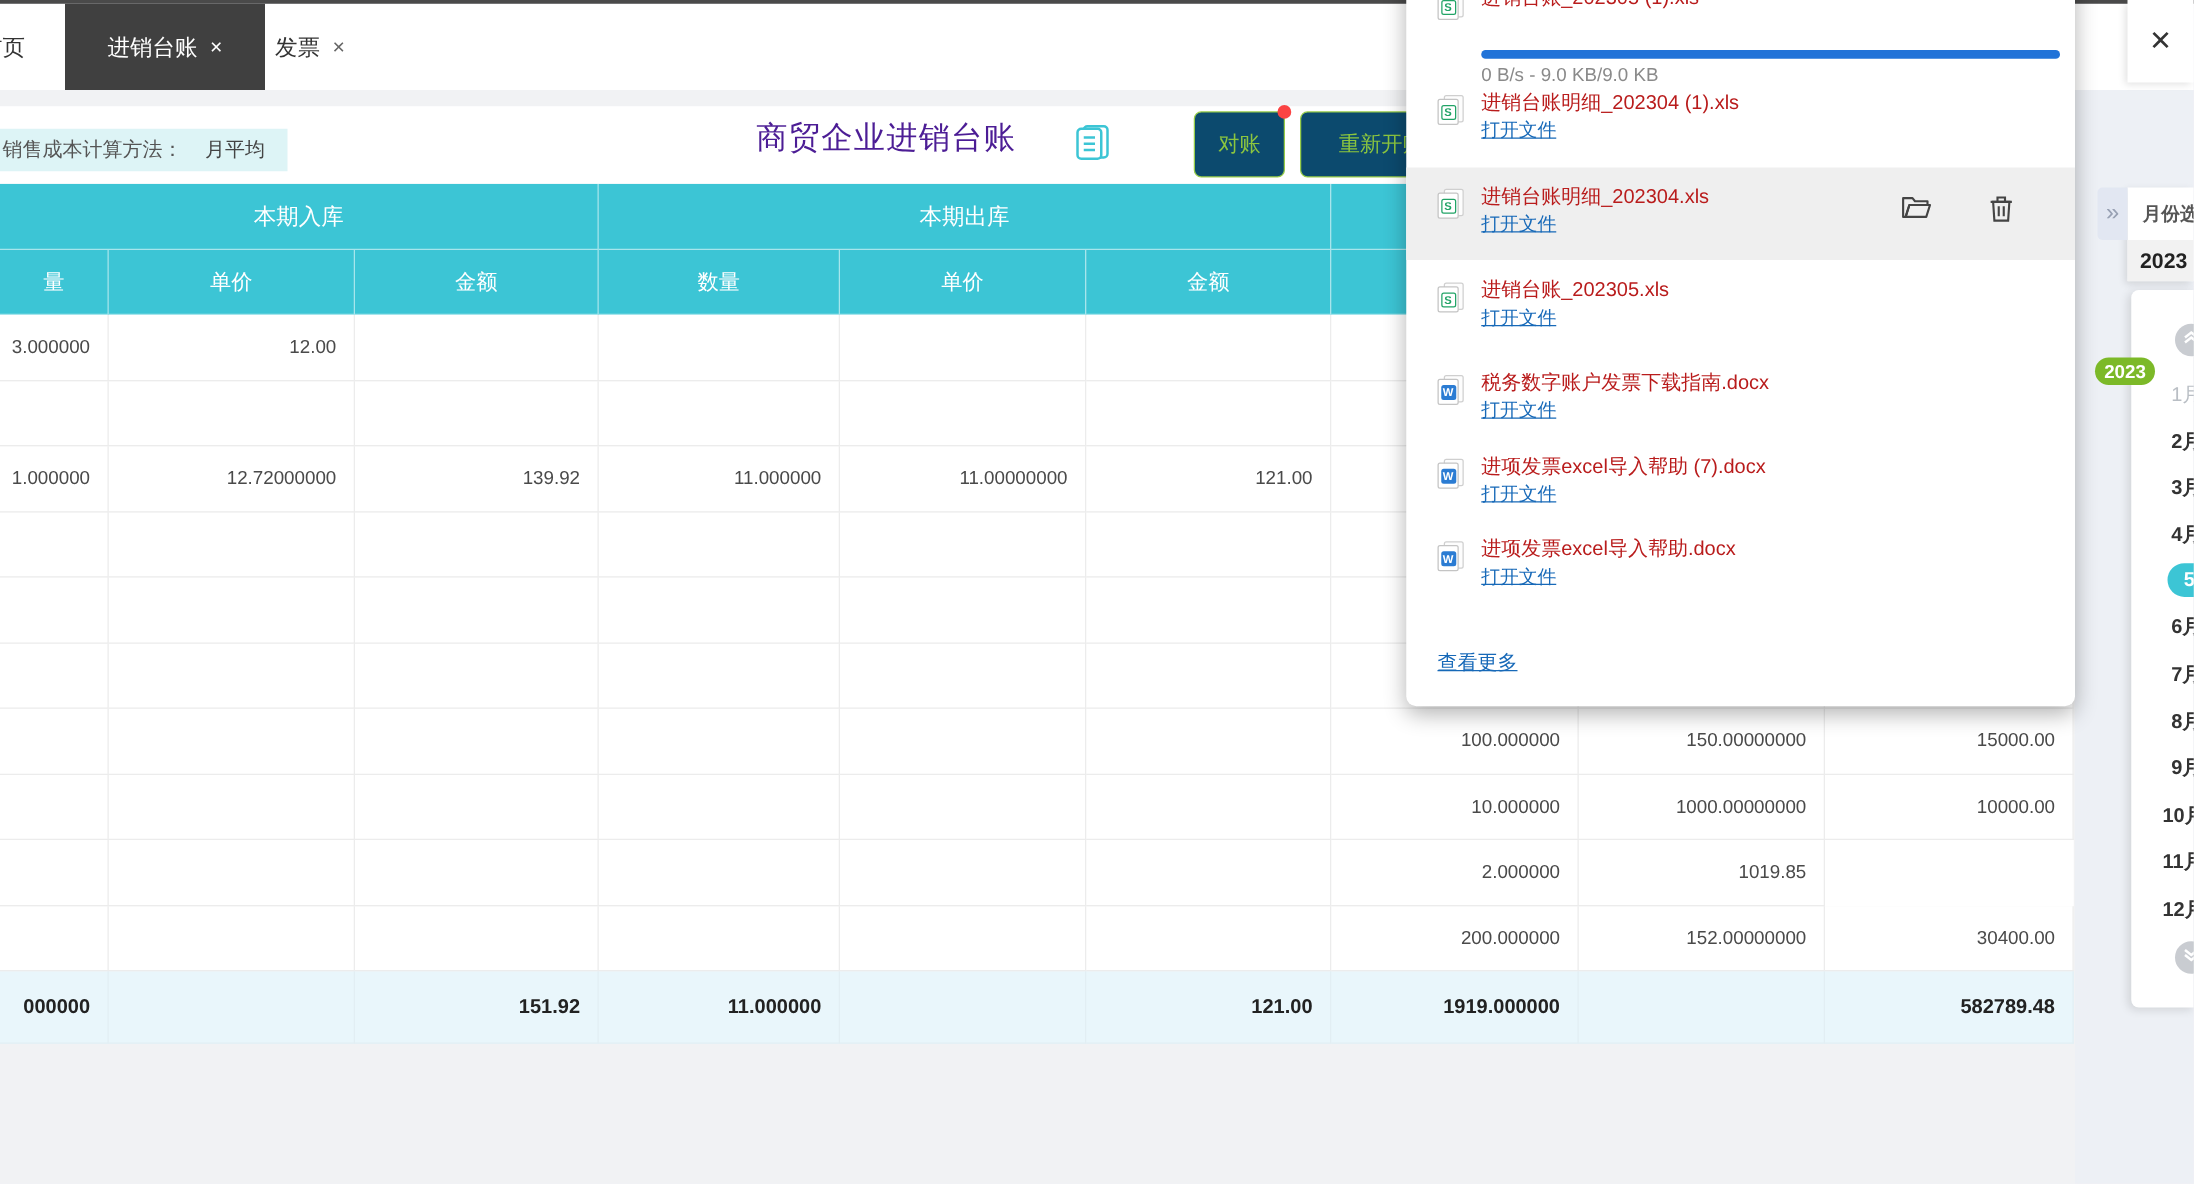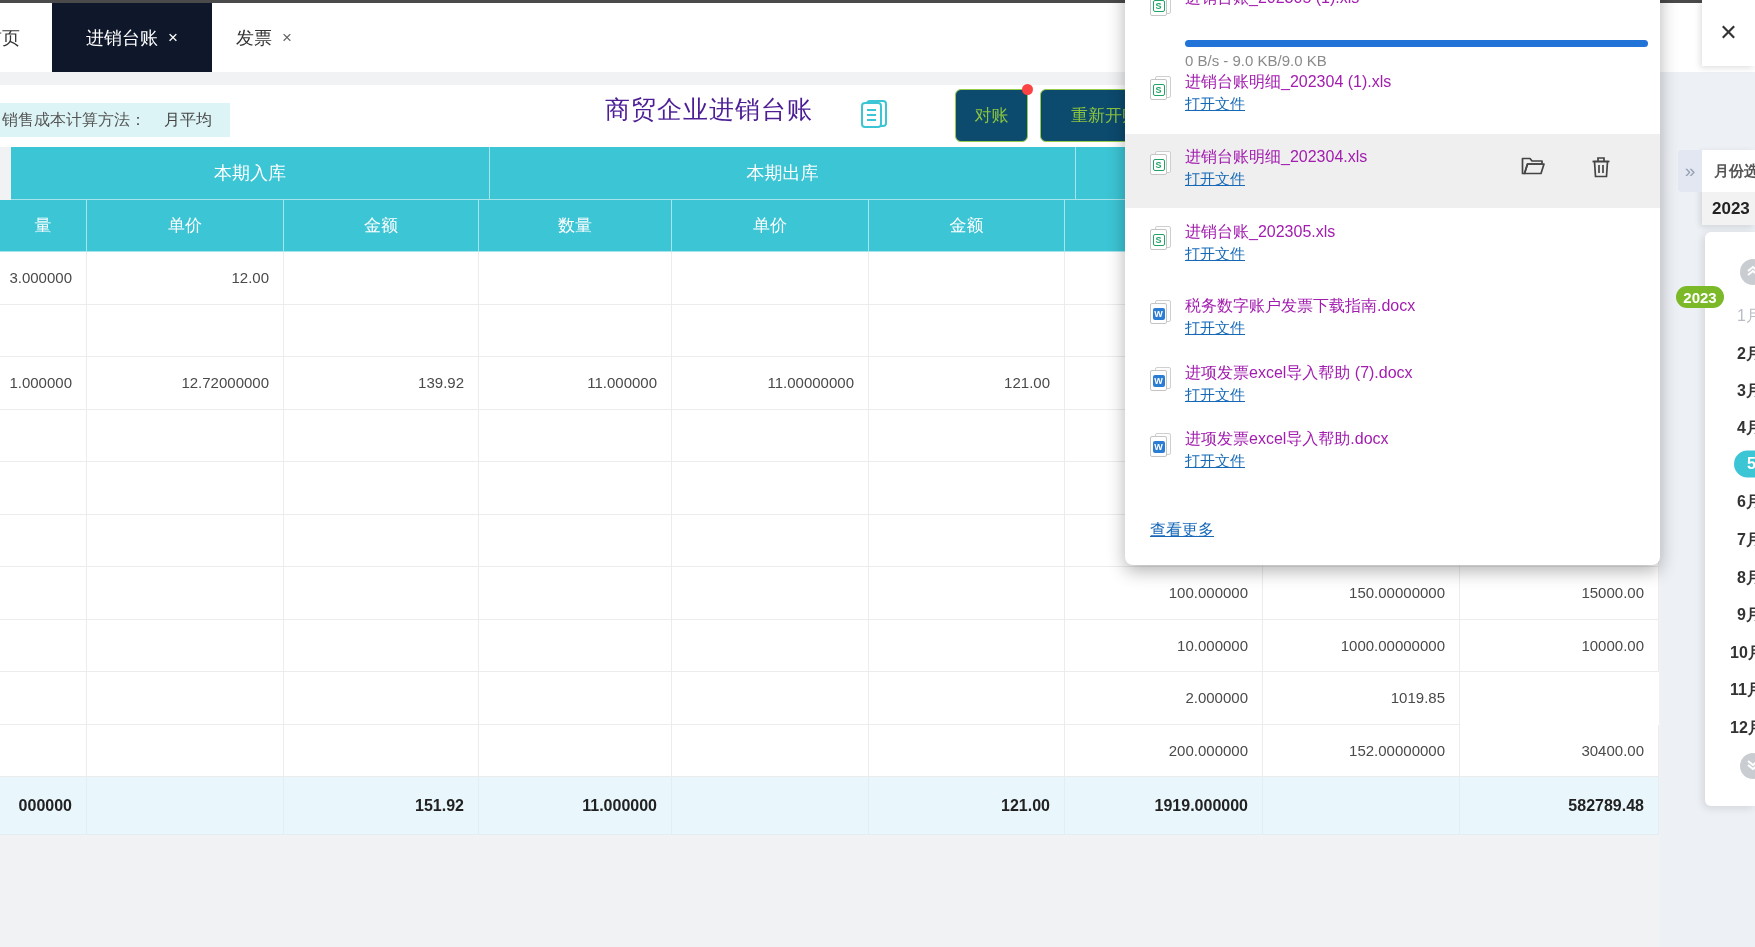--- a/index.html
+++ b/index.html
@@ -6,53 +6,53 @@
   html,body { width:1755px; height:947px; overflow:hidden; }
   body { font-family:"Liberation Sans","DejaVu Sans",sans-serif; background:#f0f2f6; position:relative; }
   .abs { position:absolute; }
 
   
   #top-edge { left:0; top:0; width:1755px; height:3px; background:#4a4a4a; z-index:3; }
   #tabbar { left:0; top:3px; width:1755px; height:69px; background:#ffffff; z-index:2; }
   .tab { position:absolute; top:0; height:69px; display:flex; align-items:center; gap:10px; font-size:18px; color:#333; cursor:pointer; }
   #tab-home { left:-16px; }
   #tab-ledger { left:52px; width:160px; justify-content:center; color:#fff; }
-  #tab-invoice { left:236px; }
+  #tab-invoice { left:220px; }
   .tab .x { font-size:17px; }
   #tab-invoice .x { color:#666; }
 
   
   #content-bg { left:0; top:72px; width:1660px; height:875px; background:#f1f2f4; }
   #toolbar { left:0; top:85px; width:1660px; height:62px; background:#ffffff; z-index:1; }
   #cost-method { position:absolute; left:-6px; top:18px; height:34px; background:#ddf4f6; color:#555; font-size:16px; display:flex; align-items:center; padding:0 18px 0 8px; }
   #cost-method .val { margin-left:18px; color:#444; }
   #page-title { position:absolute; left:605px; top:8px; font-size:25px; color:#4c1d95; letter-spacing:1px; }
   #title-doc-icon { position:absolute; left:858px; top:13px; }
   .btn { position:absolute; top:4px; height:53px; border:1px solid #96cc49; border-radius:6px; background:#0c4a6e; color:#8bc53f; font-size:17px; display:flex; align-items:center; justify-content:center; }
   #reconcile-btn { left:955px; width:73px; }
   #reopen-btn { left:1040px; width:110px;padding-left:20px; }
   #reconcile-dot { position:absolute; left:1022px; top:-1px; width:11px; height:11px; border-radius:50%; background:#fb4343; }
 
   
   #ledger-table { left:0; top:147px; width:1659px; z-index:0; }
-  .hrow1 { display:grid; grid-template-columns:479px 586px 594px; height:53px;padding-left:11px; }
+  .hrow1 { display:grid; grid-template-columns:479px 586px 594px; height:53px; }
   .hrow2 { display:grid; height:52px; }
   .drow  { display:grid; height:52.5px; background:#fff; }
   .trow  { display:grid; height:58px; background:#e9f6fb; font-weight:bold; }
   .hcell { background:#3cc5d5; color:#fff; font-size:18px; display:flex; align-items:center; justify-content:center; border-right:1px solid rgba(255,255,255,.55); border-bottom:1px solid rgba(255,255,255,.55); }
   .dcell { border-right:1px solid #ececec; border-bottom:1px solid #ececec; font-size:15px; color:#4a4a4a; display:flex; align-items:center; justify-content:flex-end; padding-right:14px; overflow:hidden; }
   .trow .dcell { font-size:16px; color:#222; border-right:1px solid #e2eef3; border-bottom:1px solid #e2eef3; }
   #colJ-head { left:1664px; top:147px; width:16px; height:105px; background:#3cc5d5; }
   #colJ-body { left:1664px; top:252px; width:16px; height:525px; background:#fff; border-left:1px solid #ececec; }
 
   
   #downloads-panel { left:1125px; top:-40px; width:535px; height:605px; background:#fff; border-radius:0 0 8px 8px; box-shadow:0 6px 18px rgba(0,0,0,.3); z-index:5; }
   .dl-row { position:absolute; left:0; width:535px; }
   .dl-icon { position:absolute; left:25px; top:2px; }
-  .dl-name { position:absolute; left:60px; top:0; font-size:16px; color:#a21caf; white-space:nowrap; }
+  .dl-name { position:absolute; left:60px; top:0; font-size:16px; color:#b91c1c; white-space:nowrap; }
   .dl-open { position:absolute; left:60px; top:23px; font-size:15px; color:#1769b8; text-decoration:underline; cursor:pointer; }
   #dl-progress { position:absolute; left:60px; top:60px; width:463px; height:7px; border-radius:4px; background:#2173d8; }
   #dl-size { position:absolute; left:60px; top:72px; font-size:15px; color:#8a8a8a; }
   .dl-highlight { background:#efefef; height:74px; }
   .file-ic { position:relative; width:22px; height:26px; }
   .file-ic .back { position:absolute; left:5px; top:0; width:16px; height:22px; background:#fdfdfd; border:1px solid #cfcfcf; border-radius:2px; }
   .file-ic .front { position:absolute; left:0; top:3px; width:17px; height:21px; background:#fff; border:1px solid #c4c4c4; border-radius:2px; display:flex; align-items:center; justify-content:center; }
   .file-ic .glyph { width:12px; height:12px; border-radius:2px; font-size:9px; font-weight:bold; display:flex; align-items:center; justify-content:center; }
   .file-ic.xls .glyph { border:1.5px solid #21a366; color:#21a366; }
   .file-ic.docx .glyph { background:#2b7cd3; color:#fff; }
@@ -78,21 +78,21 @@
 </head>
 <body>
 
 <div class="abs" id="content-bg"></div>
 <div class="abs" id="top-edge"></div>
 
 <div class="abs" id="tabbar">
   <div class="tab" id="tab-home">
       <span>首页</span>
     </div>
-  <div class="tab" id="tab-ledger" style="background:#0f172a;">
+  <div class="tab" id="tab-ledger" style="background:#404040;">
     <span>进销台账</span>
     <span class="x">×</span>
   </div>
   <div class="tab" id="tab-invoice">
     <span>发票</span>
     <span class="x">×</span>
   </div>
 </div>
 
 <div class="abs" id="toolbar">

